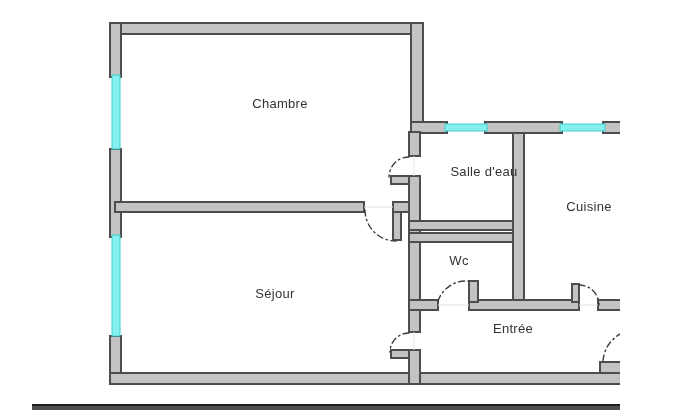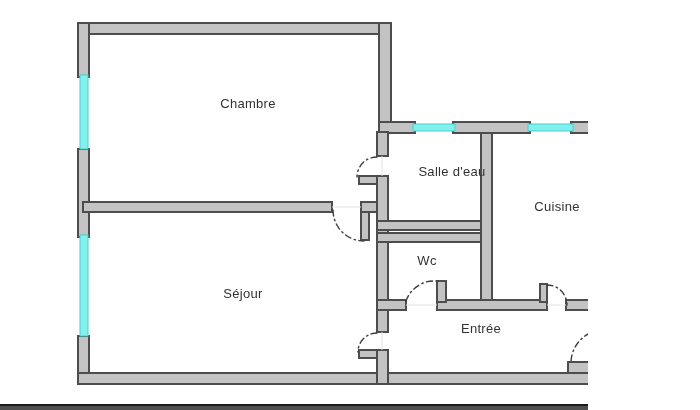--- a/index.html
+++ b/index.html
@@ -2,20 +2,21 @@
 <html><head>
 <meta charset="utf-8">
 <style>
   html,body{margin:0;padding:0;background:#ffffff;}
   .stage{
     position:relative;
     width:588px;height:410px;
     background:#ffffff;
     overflow:hidden;
     font-family:"Liberation Sans", sans-serif;
+    margin-left:32px;
   }
   svg{display:block;}
   .wall{shape-rendering:crispEdges;}
   .room-label{
     font-family:"Liberation Sans", sans-serif;
     font-size:13px;
     font-weight:500;
     letter-spacing:.3px;
   }
 </style>

